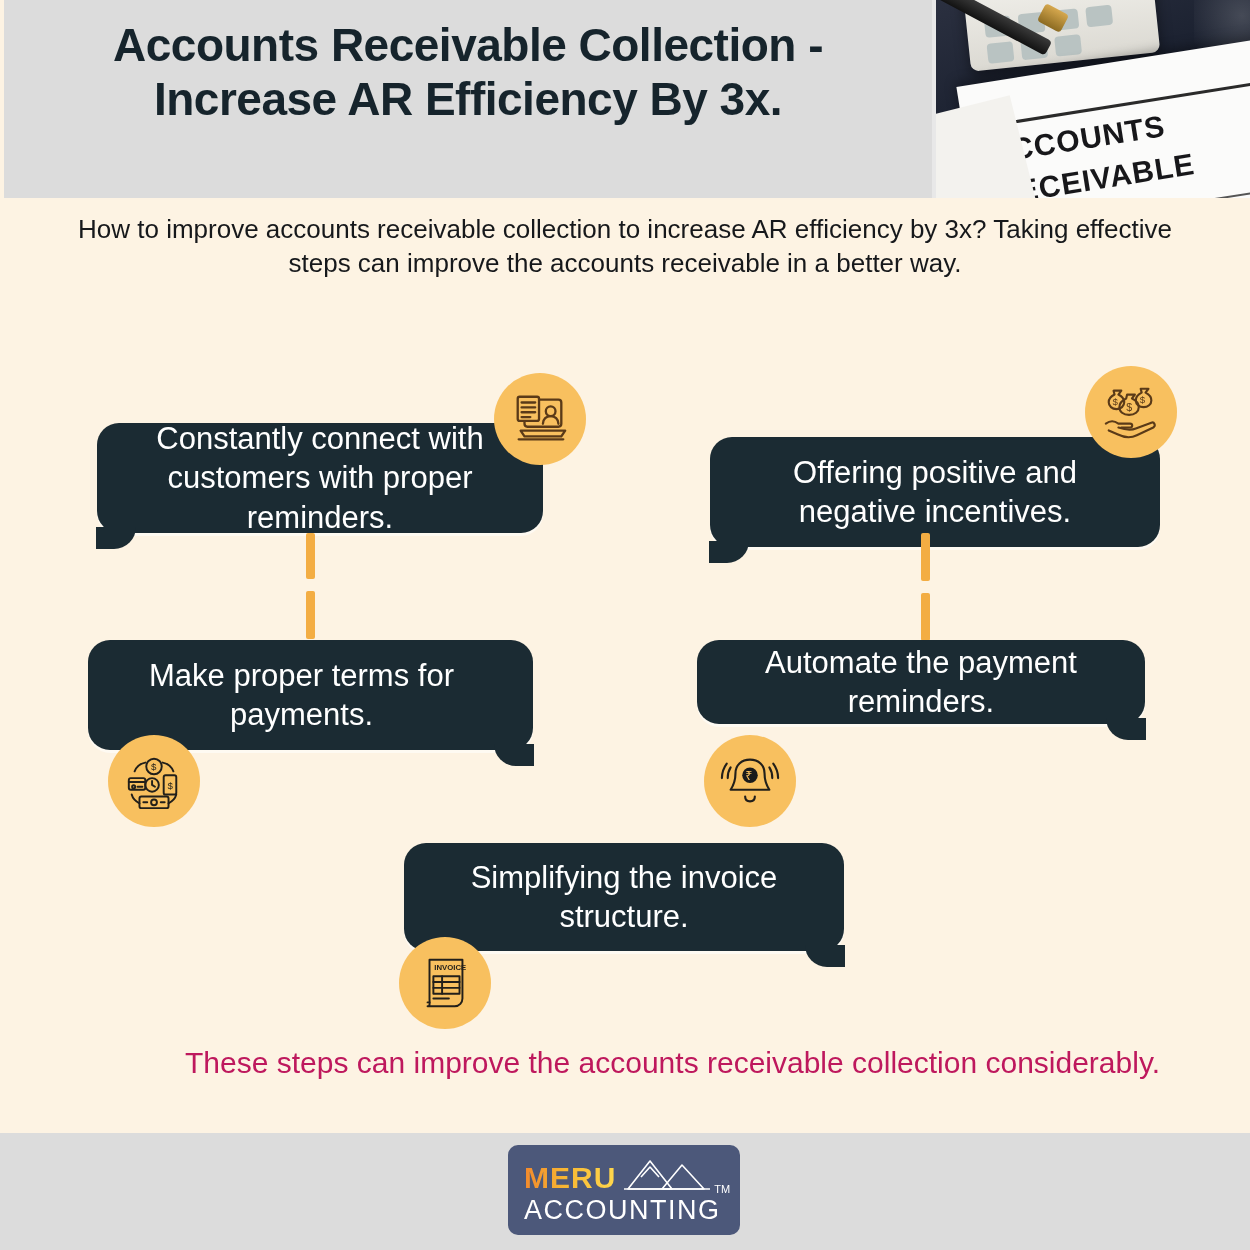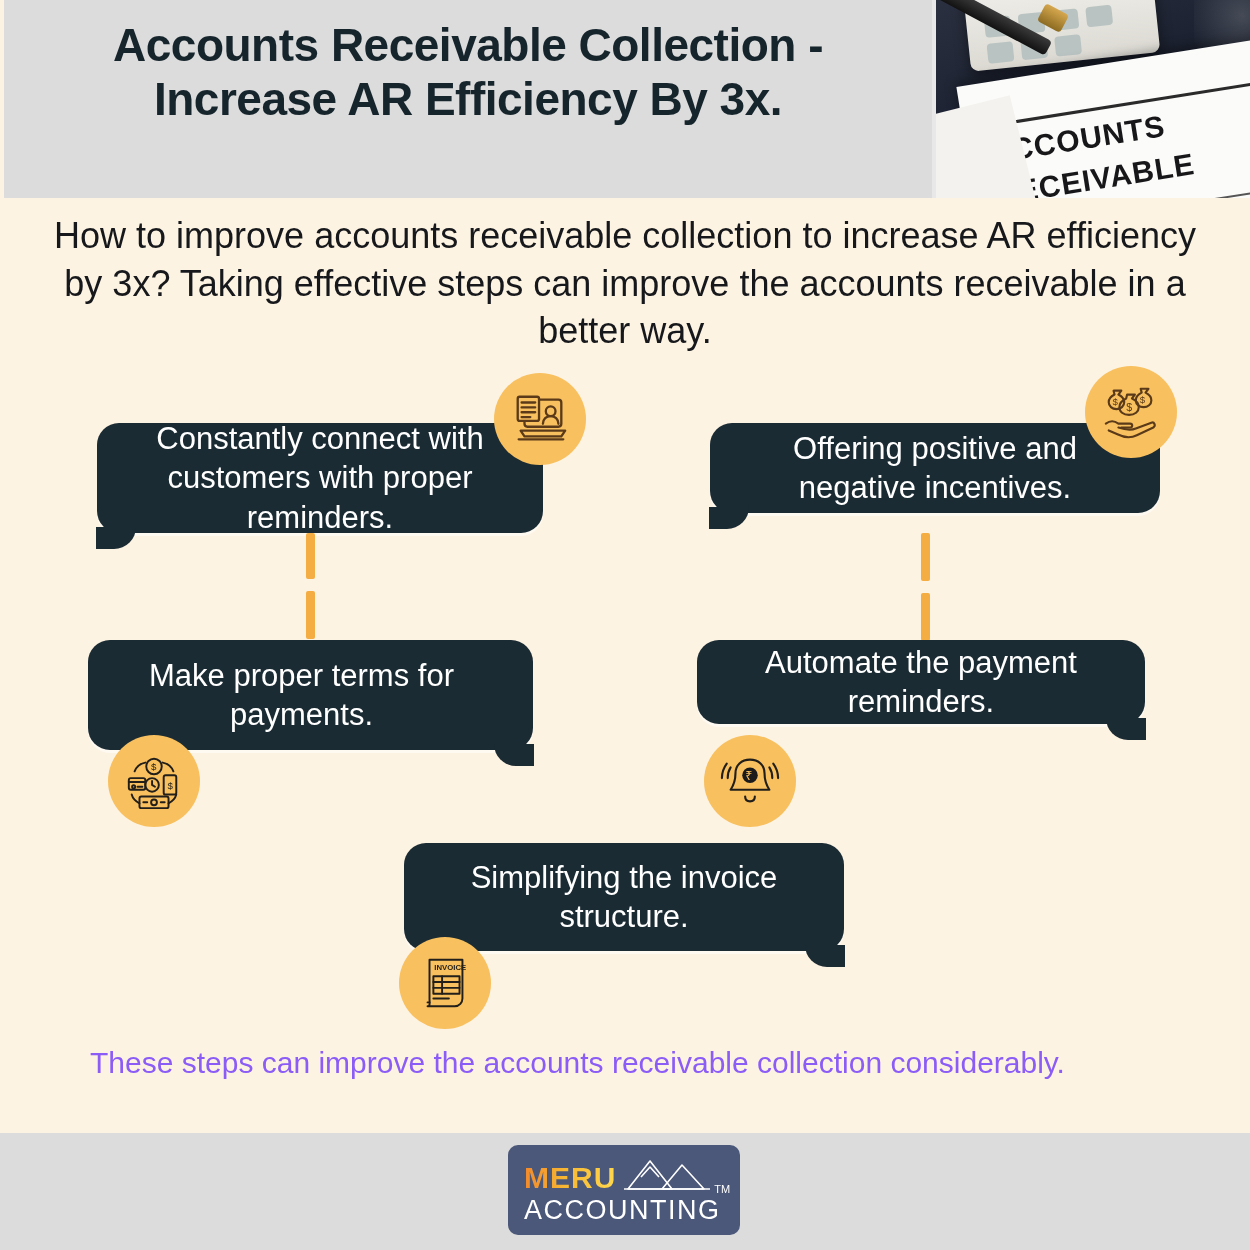--- a/index.html
+++ b/index.html
@@ -83,21 +83,21 @@
     background:radial-gradient(circle at 80% 20%, rgba(255,255,255,.18), transparent 70%);
   }
 
   
   #intro {
     position:absolute; left:0; top:212px; width:1250px;
     padding:0 32px;
     text-align:center;
   }
   #intro-p1 {
-    font-size:36px; line-height:1.32; color:#16181b;
+    font-size:26px; line-height:1.32; color:#16181b;
     padding:0 20px;
   }
   #intro-p2 {
     margin-top:26px;
     font-size:29px; line-height:1.3; color:#16181b;
   }
 
   
   .bubble {
     position:absolute;
@@ -137,22 +137,22 @@
     background-image:linear-gradient(#f0a93c 0 0);
     background-repeat:no-repeat;
   }
   .dash {
     position:absolute; left:0; width:9px; background:#f3ad43; border-radius:2px;
   }
 
   
   #conclusion {
     position:absolute; left:0; top:1044px; width:1250px;
-    text-align:left; padding:0 90px;
-    font-size:30px; line-height:1.28; color:#8b5cf6;
+    text-align:right; padding:0 90px;
+    font-size:30px; line-height:1.28; color:#be185d;
   }
 
   
   #footer {
     position:absolute; left:0; top:1133px; width:1250px; height:117px;
     background:#dcdcdc;
   }
   #logo {
     position:absolute; left:508px; top:12px;
     width:232px; height:90px;
@@ -231,21 +231,21 @@
     <path d="M35 37c0-5 3.6-8 8-8s8 3 8 8"></path>
     <path d="M12 44h46l-4 6H16z"></path>
     <line x1="10" y1="53" x2="56" y2="53"></line>
   </svg>
 </div>
 <div class="connector" style="left:306px; top:533px; height:106px; background:none;">
   <div class="dash" style="top:0; height:46px;"></div>
   <div class="dash" style="top:58px; height:48px;"></div>
 </div>
 
-<div class="bubble" style="left:710px; top:423px; width:450px; height:90px;">
+<div class="bubble" style="left:710px; top:437px; width:450px; height:110px;">
   <span>Offering positive and negative incentives.</span>
 </div>
 <div class="icon-circle" style="left:1085px; top:366px;">
   <svg viewBox="0 0 64 64" fill="none" stroke="#5a3a18" stroke-width="2.2" stroke-linecap="round" stroke-linejoin="round">
     <path d="M14 10h8l-3 4c4 2 6 5 6 8 0 4-3.5 7-8 7s-8-3-8-7c0-3 2-6 6-8z"></path>
     <text x="13" y="25" font-size="10" fill="#5a3a18" stroke="none" font-family="'Liberation Sans',sans-serif">$</text>
     <path d="M42 8h8l-3 4c4 2 6 5 6 8 0 4-3.5 7-8 7s-8-3-8-7c0-3 2-6 6-8z"></path>
     <text x="41" y="23" font-size="10" fill="#5a3a18" stroke="none" font-family="'Liberation Sans',sans-serif">$</text>
     <path d="M28 14h8l-3 4c4.5 2.2 7 5.6 7 9 0 4.6-4 8-10 8s-10-3.4-10-8c0-3.4 2.5-6.8 7-9z"></path>
     <text x="27" y="31" font-size="11" fill="#5a3a18" stroke="none" font-family="'Liberation Sans',sans-serif">$</text>

